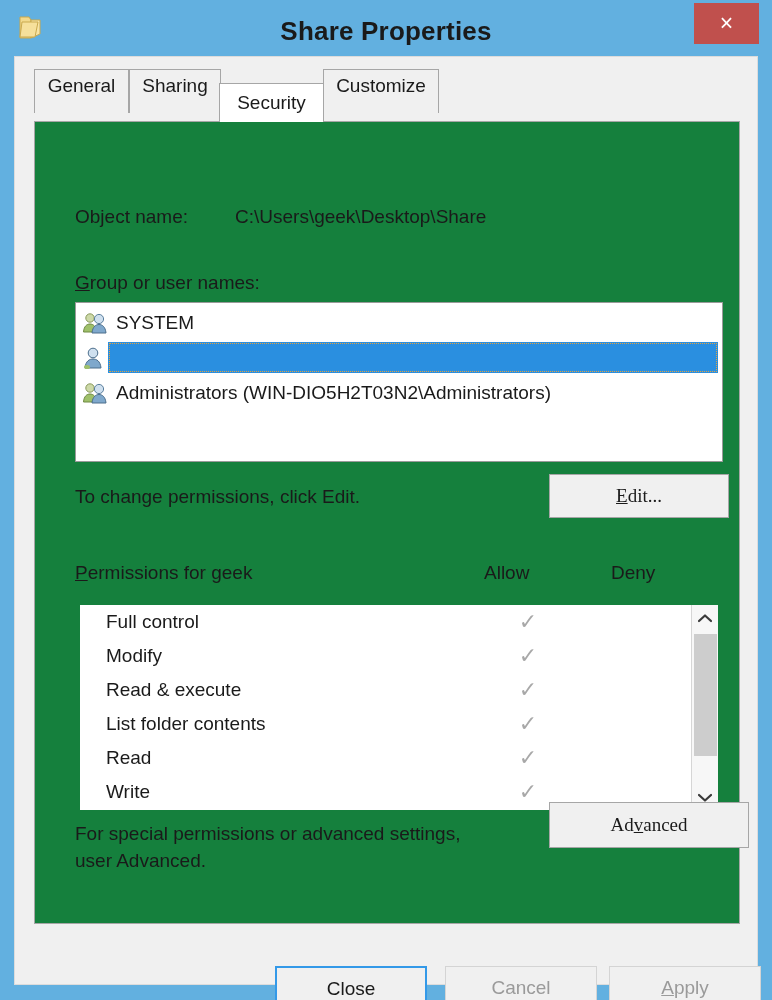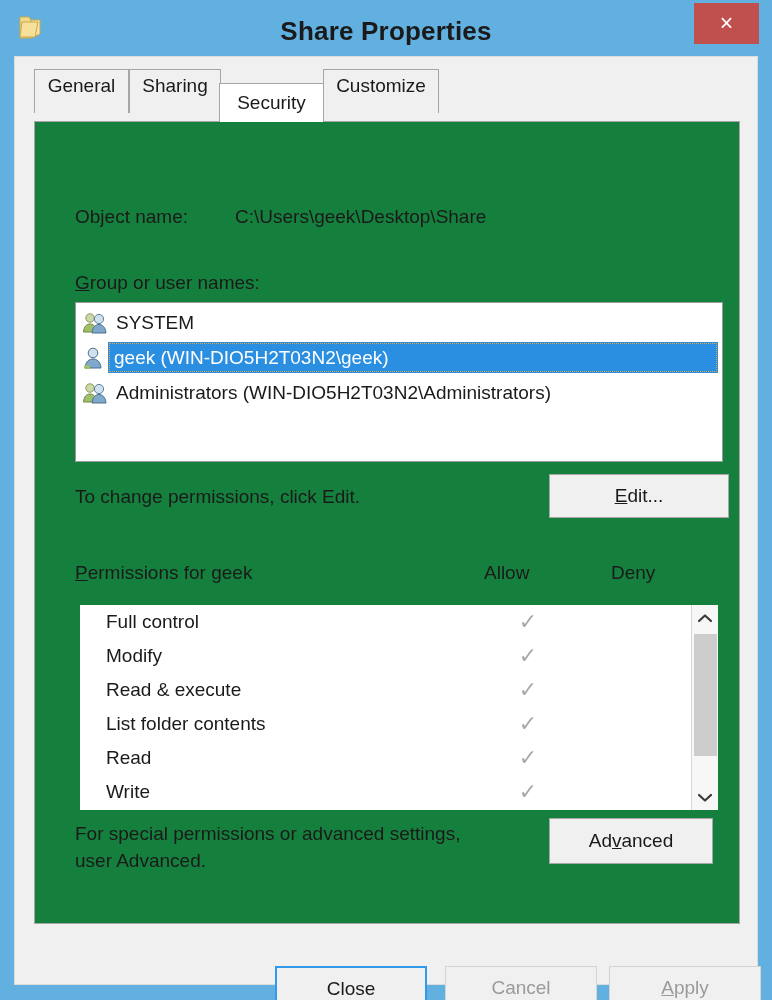--- a/index.html
+++ b/index.html
@@ -194,25 +194,25 @@
   #edit-hint { left: 40px; top: 364px; }
   .btn {
     position: absolute;
     background: #f0f0f0;
     border: 1px solid #a6a6a6;
     box-sizing: border-box;
     font-size: 19px;
     color: #1a1a1a;
     text-align: center;
     cursor: pointer;
-    font-family: Liberation Sans, sans-serif;
+    font-family: Liberation Serif, serif;
     padding: 0;
   }
   #edit-button     { left: 514px; top: 352px; width: 180px; height: 44px; }
-  #advanced-button { left: 514px; top: 696px; width: 164px; height: 46px; }
+  #advanced-button { left: 514px; top: 680px; width: 200px; height: 46px; }
 
   
   #perm-header    { left: 40px;  top: 440px; }
   #allow-header   { left: 449px; top: 440px; }
   #deny-header    { left: 576px; top: 440px; }
 
   
   #perm-listbox {
     position: absolute;
     left: 40px;
@@ -388,21 +388,20 @@
         </div>
 
         <div class="group-row selected">
           <span class="grp-icon">
             <svg width="26" height="24" viewBox="0 0 26 24">
               <circle cx="13" cy="7" r="4.8" fill="#cfe0ef" stroke="#4c6e8c" stroke-width="1"></circle>
               <path d="M5 22 C5.6 15 9.5 13 13 13 C16.5 13 20.4 15 21 22 Z" fill="#7fa8cc" stroke="#4c6e8c" stroke-width="1"></path>
               <ellipse cx="7" cy="21" rx="3" ry="2" fill="#9fc06a"></ellipse>
             </svg>
           </span>
-          <span>geek (WIN-DIO5H2T03N2\geek)</span>
         </div>
 
         <div class="group-row">
           <span class="grp-icon">
             <svg width="26" height="24" viewBox="0 0 26 24">
               <circle cx="8" cy="7" r="4.2" fill="#cdd9a8" stroke="#8a9a5d" stroke-width="1"></circle>
               <path d="M1.5 21 C2 15 5 13 8 13 C11 13 14 15 14.5 21 Z" fill="#9fc06a" stroke="#6f8a43" stroke-width="1"></path>
               <circle cx="17" cy="8" r="4.6" fill="#cfe0ef" stroke="#5b7f9e" stroke-width="1"></circle>
               <path d="M10 22 C10.6 15.5 14 13.5 17 13.5 C20 13.5 23.4 15.5 24 22 Z" fill="#7fa8cc" stroke="#4c6e8c" stroke-width="1"></path>
             </svg>

